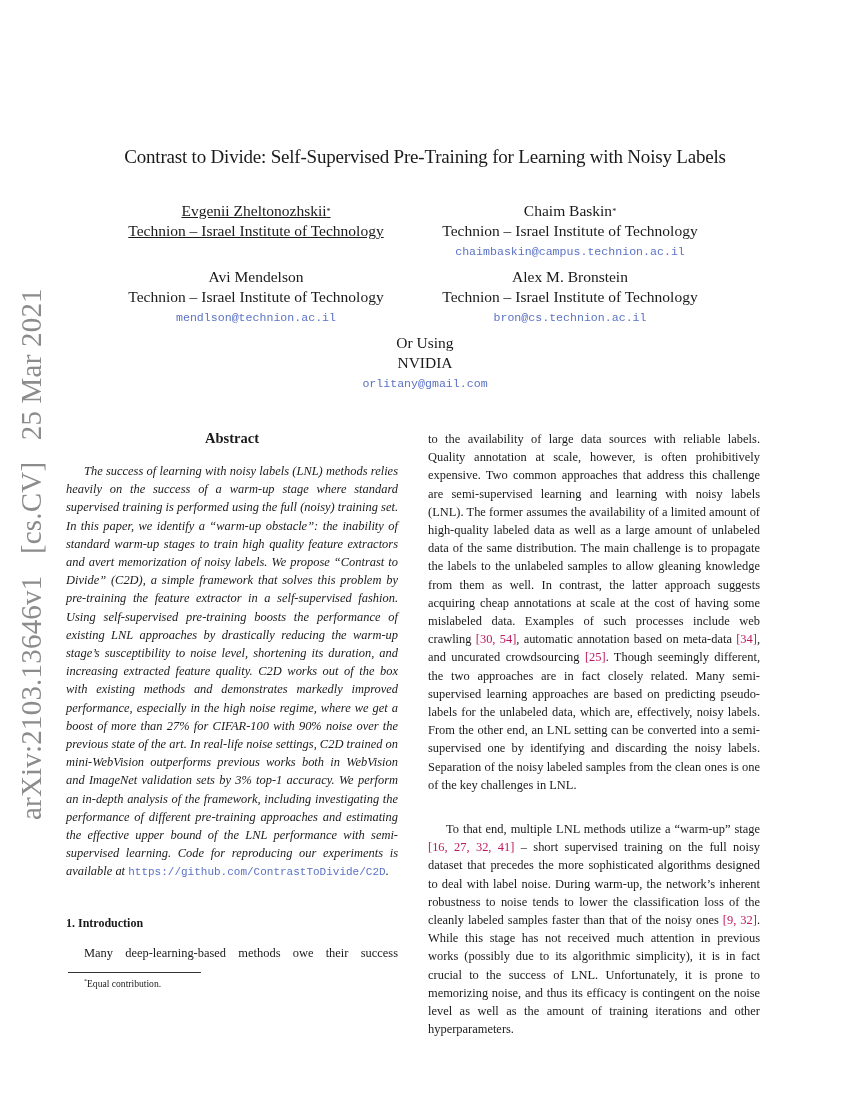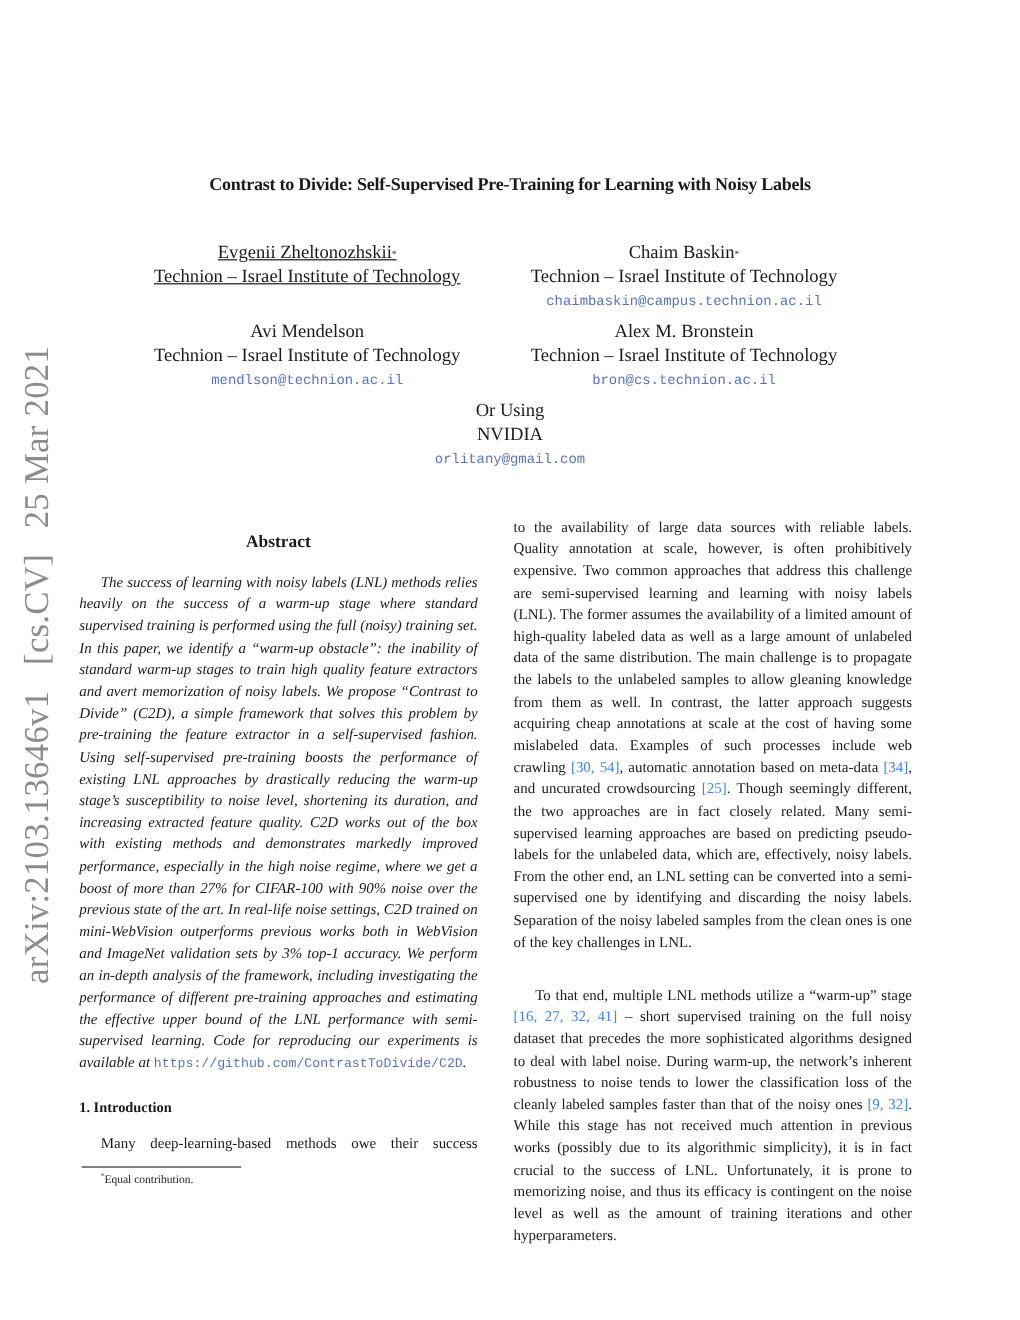--- a/index.html
+++ b/index.html
@@ -8,46 +8,46 @@
     font-family: "Liberation Serif", serif; color: #1a1a1a;
   }
   .arxiv-stamp {
     position: absolute; left: 15px; top: 820px;
     transform-origin: 0 0; transform: rotate(-90deg);
     font-size: 29px; color: #8c8c8c; white-space: nowrap; letter-spacing: 0.2px;
   }
   .arxiv-stamp span { margin-right: 14px; }
   .title {
     position: absolute; left: 0; width: 850px; top: 146px; text-align: center;
-    font-weight: bold; font-size: 15px; letter-spacing: -0.2px; white-space: nowrap;
+    font-weight: normal; font-size: 19px; letter-spacing: -0.2px; white-space: nowrap;
   }
   .author {
     position: absolute; width: 320px; text-align: center;
   }
   .author .name, .author .affil { font-size: 15.5px; line-height: 20px; white-space: nowrap; }
   .author .email {
     font-family: "Liberation Mono", monospace; font-size: 11.6px; color: #5a72c6;
     line-height: 18px; margin-top: 2px; white-space: nowrap;
   }
   .author .name sup { font-size: 8px; vertical-align: top; position: relative; top: 1px; }
   .col { position: absolute; width: 332px; }
-  .col-left { left: 66px; top: 444px; }
+  .col-left { left: 66px; top: 430px; }
   .col-right { left: 428px; top: 430px; }
   .heading-abs { text-align: center; font-weight: bold; font-size: 14.5px; margin: 0 0 15px 0; height: 17px; }
   .abstract-text {
     font-style: italic; font-size: 12.45px; line-height: 18.2px; text-align: justify;
     text-indent: 18px; margin: 0; hyphens: manual;
   }
   .body-text {
     font-size: 12.45px; line-height: 18.2px; text-align: justify; margin: 0; hyphens: manual;
   }
   .body-text.indent { text-indent: 18px; }
   .para2 { margin-top: 26px; }
   .link { font-family: "Liberation Mono", monospace; font-style: normal; color: #5a72c6; font-size: 11px; }
-  .cite { color: #3b82f6; }
+  .cite { color: #be185d; }
   .intro-heading { position: absolute; left: 66px; top: 916px; font-weight: bold; font-size: 12px; }
   .intro-first { position: absolute; left: 66px; top: 944px; width: 332px; }
   .footnote-rule { position: absolute; left: 68px; top: 972px; width: 133px; border-top: 1px solid #333; }
   .footnote { position: absolute; left: 84px; top: 978px; font-size: 9.6px; }
   .footnote sup { font-size: 6px; vertical-align: top; }
 </style>
 </head>
 <body>
 
 <div class="arxiv-stamp">

